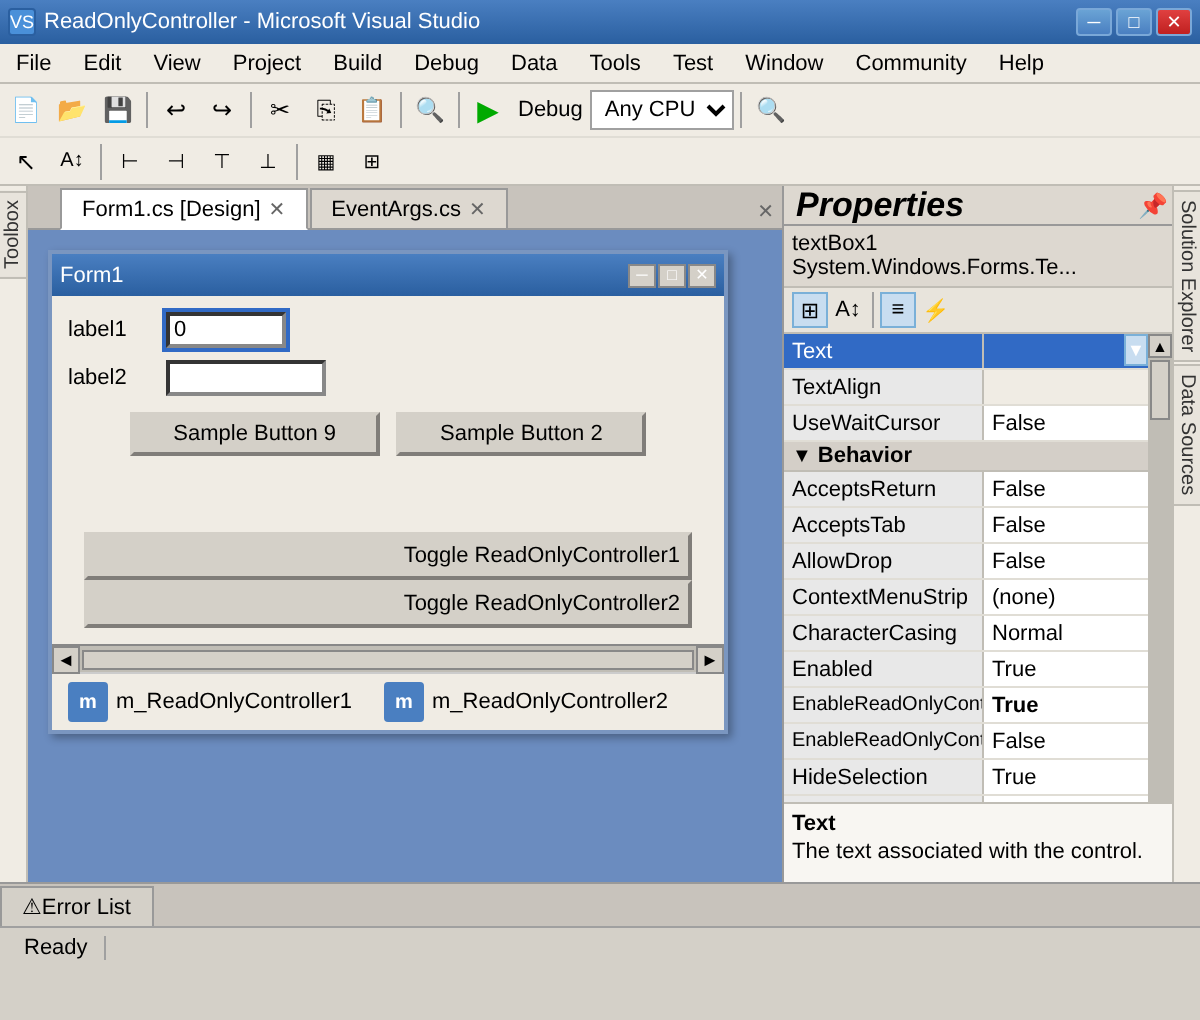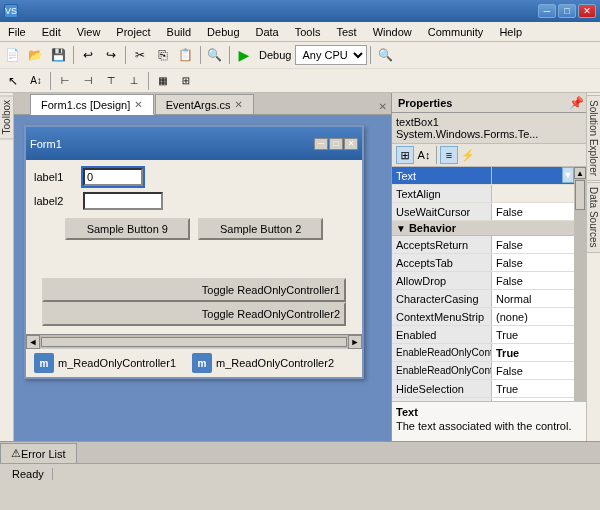--- a/index.html
+++ b/index.html
@@ -39,42 +39,42 @@
     .tab-bar { display: flex; align-items: flex-end; background: #c8c3bc; height: 22px; border-bottom: 1px solid #999; }
     .tab { padding: 2px 10px; font-size: 11px; background: #ddd8d0; border: 1px solid #999; border-bottom: none; cursor: pointer; height: 20px; display: flex; align-items: center; margin-right: 1px; }
     .tab.active { background: white; border-bottom: 1px solid white; z-index: 1; margin-bottom: -1px; height: 21px; margin-left: 16px; }
     .tab-close { margin-left: 4px; font-size: 10px; color: #666; cursor: pointer; }
 
     
     .designer-area { flex: 1; background: #6b8cbf; display: flex; align-items: flex-start; justify-content: flex-start; padding: 10px; overflow: auto; position: relative; }
 
     
     .form-window { background: #f0ece4; border: 2px solid #7a96c0; width: 340px; box-shadow: 2px 2px 4px rgba(0,0,0,0.3); }
-    .form-title { background: linear-gradient(to bottom, #4a7fc1, #2a5fa0); color: white; height: 33px; display: flex; align-items: center; justify-content: space-between; padding: 0 4px; font-size: 11px; }
+    .form-title { background: linear-gradient(to bottom, #4a7fc1, #2a5fa0); color: white; height: 21px; display: flex; align-items: center; justify-content: space-between; padding: 0 4px; font-size: 11px; }
     .form-title-btns { display: flex; gap: 1px; }
     .form-btn { width: 14px; height: 12px; background: #d4d0c8; border: 1px solid #888; font-size: 8px; display: flex; align-items: center; justify-content: center; cursor: pointer; }
     .form-content { padding: 8px; background: #f0ece4; }
     .form-row { display: flex; align-items: center; margin-bottom: 6px; gap: 4px; }
     .form-label { font-size: 11px; color: #000; min-width: 45px; }
     .form-textbox { height: 18px; border: 2px inset #888; background: white; font-size: 11px; padding: 1px 2px; min-width: 50px; }
     .form-textbox.selected { outline: 2px solid #316ac5; }
     .form-buttons-row { display: flex; gap: 8px; margin: 8px 0; justify-content: center; }
     .form-sample-btn { padding: 3px 20px; background: #d4d0c8; border: 2px outset #d4d0c8; font-size: 11px; cursor: pointer; }
     .form-toggle-btn { width: 95%; margin: 0 auto; padding: 4px; background: #d4d0c8; border: 2px outset #d4d0c8; font-size: 11px; cursor: pointer; display: block; text-align: right; }
     .form-scrollbar { height: 14px; background: #c0bdb5; border-top: 1px solid #888; display: flex; align-items: center; }
     .scroll-arrow { width: 14px; height: 14px; background: #d4d0c8; border: 1px solid #888; display: flex; align-items: center; justify-content: center; font-size: 9px; cursor: pointer; }
     .scroll-thumb { flex: 1; height: 10px; background: #d4d0c8; border: 1px solid #888; margin: 0 1px; }
     .form-bottom-area { padding: 4px 8px; display: flex; gap: 16px; align-items: center; background: #f0ece4; border-top: 1px solid #ccc; }
     .form-icon-item { display: flex; align-items: center; gap: 4px; font-size: 11px; }
     .form-icon { width: 20px; height: 20px; background: #4a7fc1; border-radius: 2px; display: flex; align-items: center; justify-content: center; color: white; font-size: 10px; font-weight: bold; }
 
     
     .right-panel { width: 195px; background: #f0ece4; border-left: 1px solid #999; display: flex; flex-direction: column; }
     .right-panel-tabs { height: 20px; display: flex; background: #ddd8d0; border-bottom: 1px solid #999; align-items: center; justify-content: space-between; padding: 0 2px; }
-    .right-tab { font-size: 11px; padding: 1px 4px; cursor: pointer; }
+    .right-tab { font-size: 17px; padding: 1px 4px; cursor: pointer; font-style: italic; }
     .right-tab.active { font-weight: bold; }
     .panel-pin { font-size: 12px; cursor: pointer; color: #444; }
 
     .properties-header { background: #ddd8d0; padding: 3px 4px; font-size: 11px; border-bottom: 1px solid #c0bdb5; }
     .props-toolbar { display: flex; align-items: center; gap: 1px; padding: 2px 4px; border-bottom: 1px solid #c0bdb5; background: #e8e4dc; }
     .prop-tb-btn { width: 18px; height: 18px; background: transparent; border: 1px solid transparent; display: flex; align-items: center; justify-content: center; cursor: pointer; font-size: 11px; }
     .prop-tb-btn.active { background: #c8ddf0; border-color: #7ab0d8; }
     .props-list { flex: 1; overflow-y: auto; font-size: 11px; }
     .prop-category { background: #d4cfc8; padding: 1px 4px; font-weight: bold; display: flex; align-items: center; cursor: pointer; border-bottom: 1px solid #c0bdb5; }
     .prop-expand { margin-right: 3px; font-size: 10px; }
@@ -106,20 +106,21 @@
     .scroll-v-arrow { width: 12px; height: 12px; background: #d4d0c8; border: 1px solid #888; display: flex; align-items: center; justify-content: center; font-size: 8px; cursor: pointer; }
     .scroll-v-thumb { flex: 0 0 30px; background: #d4d0c8; border: 1px solid #888; margin: 1px; cursor: pointer; }
     .scroll-v-track { flex: 1; }
   </style>
 </head>
 <body>
 
 <div class="title-bar">
   <div class="title-bar-left">
     <div class="title-bar-icon">VS</div>
+    <span class="title-bar-text">ReadOnlyController - Microsoft Visual Studio</span>
   </div>
   <div class="title-bar-buttons">
     <div class="tb-btn">─</div>
     <div class="tb-btn">□</div>
     <div class="tb-btn" style="background: linear-gradient(to bottom, #e04040, #c02020);">✕</div>
   </div>
 </div>
 
 <div class="menu-bar">
   <div class="menu-item">File</div>
@@ -283,26 +284,26 @@
           </div>
           <div class="prop-row">
             <div class="prop-name">AcceptsTab</div>
             <div class="prop-value">False</div>
           </div>
           <div class="prop-row">
             <div class="prop-name">AllowDrop</div>
             <div class="prop-value">False</div>
           </div>
           <div class="prop-row">
+            <div class="prop-name">ContextMenuStrip</div>
+            <div class="prop-value">(none)</div>
+          </div>
+          <div class="prop-row">
             <div class="prop-name">CharacterCasing</div>
             <div class="prop-value">Normal</div>
-          </div>
-          <div class="prop-row">
-            <div class="prop-name">ContextMenuStrip</div>
-            <div class="prop-value">(none)</div>
           </div>
           <div class="prop-row">
             <div class="prop-name">Enabled</div>
             <div class="prop-value">True</div>
           </div>
           <div class="prop-row">
             <div class="prop-name" style="font-size:10px;">EnableReadOnlyContrc</div>
             <div class="prop-value prop-value-bold">True</div>
           </div>
           <div class="prop-row">

